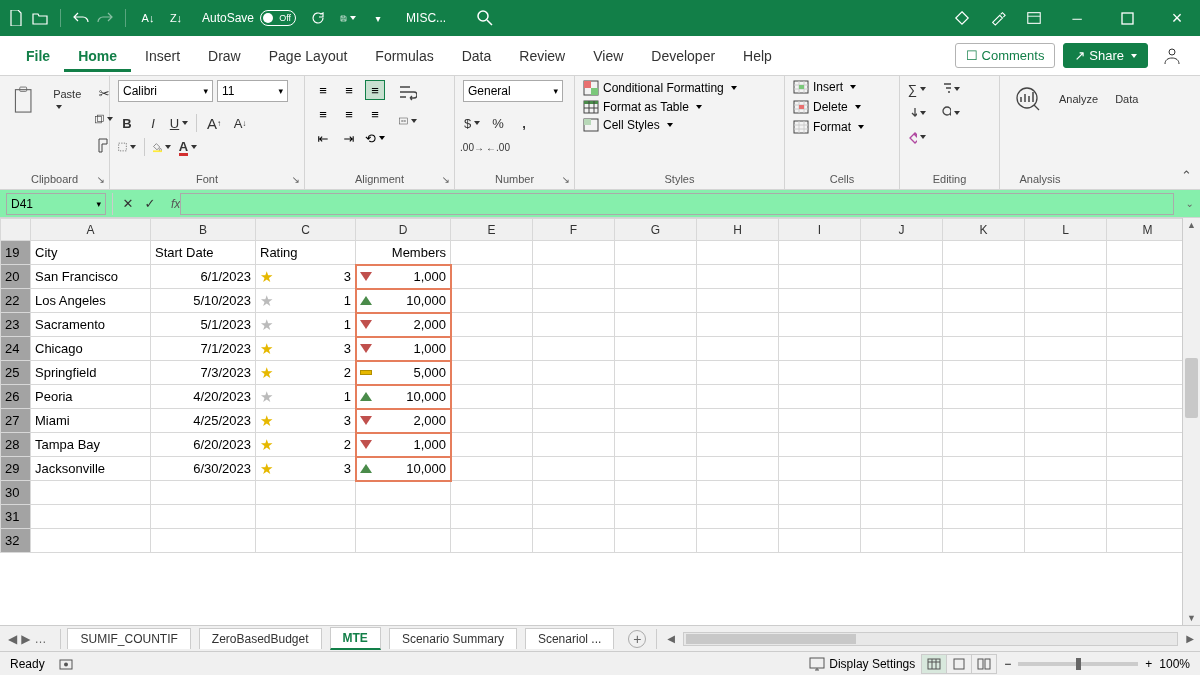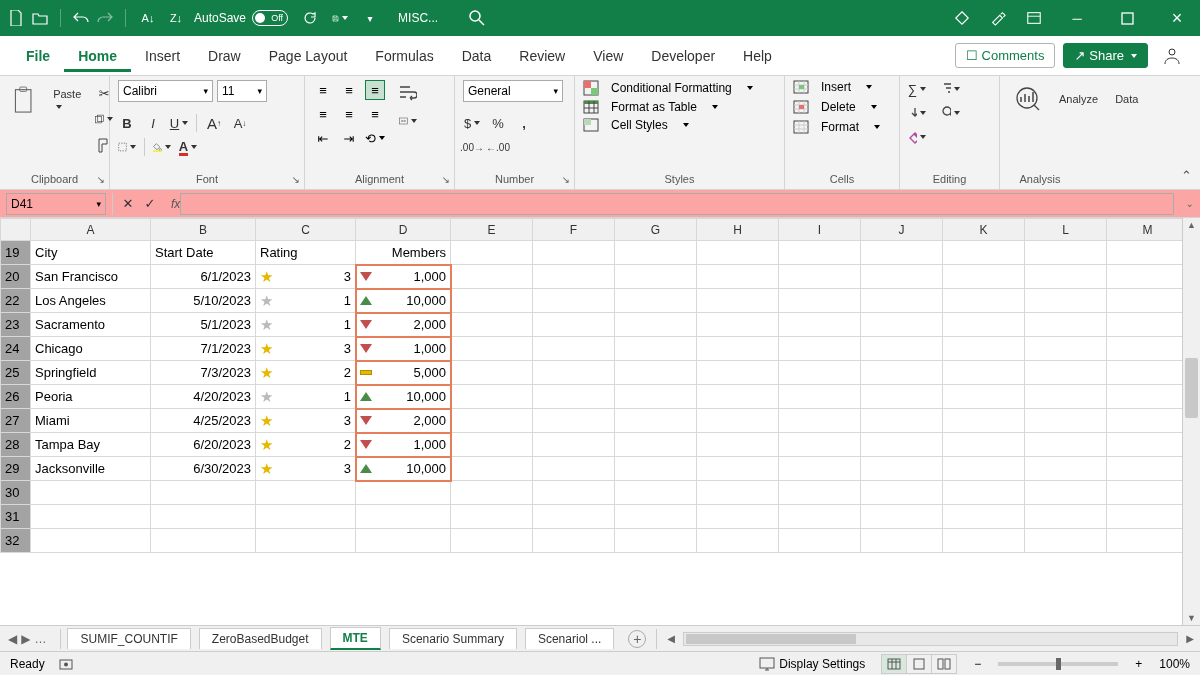--- a/index.html
+++ b/index.html
@@ -1,21 +1,21 @@
 <!DOCTYPE html>
 <html><head>
 <meta charset="utf-8">
 <style>
 *{box-sizing:border-box;margin:0;padding:0;font-family:"Segoe UI",Arial,sans-serif;user-select:none}
 body{width:1200px;height:675px;overflow:hidden;background:#fff;display:flex;flex-direction:column;font-size:13px}
 .titlebar{height:36px;background:#127f48;display:flex;align-items:center;color:#fff;padding:0 8px}
 .qat{display:flex;gap:8px;align-items:center}
 .qat-sep{width:1px;height:18px;background:rgba(255,255,255,.3);margin:0 4px}
 .ic{width:16px;height:16px;display:inline-flex;align-items:center;justify-content:center}
-.autosave{display:flex;align-items:center;gap:6px;font-size:12px;}
+.autosave{display:flex;align-items:center;gap:6px;font-size:12px;margin-left:8px}
 .toggle{width:36px;height:16px;border:1px solid #fff;border-radius:8px;display:flex;align-items:center;padding:0 4px;font-size:9px;justify-content:flex-end;position:relative}
 .toggle::before{content:"";width:10px;height:10px;background:#fff;border-radius:50%;position:absolute;left:2px}
 .doc-title{margin-left:20px;font-size:12px}
 .search-circle{margin-left:30px}
 .title-right{margin-left:auto;display:flex;gap:20px;align-items:center}
 .win-btn{width:30px;height:30px;display:flex;align-items:center;justify-content:center}
 .tabs{height:40px;display:flex;align-items:center;padding:0 12px;gap:0;background:#fff;border-bottom:1px solid #d4d4d4}
 .tab{padding:8px 14px;font-size:14px;color:#333;cursor:pointer}
 .tab.file{color:#127f48;font-weight:700}
 .tab.active{color:#127f48;font-weight:600;border-bottom:3px solid #127f48;padding-bottom:5px}
@@ -24,33 +24,33 @@
 .tabs-btn.comments{color:#127f48}
 .tabs-btn.share{background:#127f48;color:#fff;border-color:#127f48}
 .ribbon{height:114px;background:#f3f3f3;display:flex;border-bottom:1px solid #d4d4d4;position:relative}
 .rgroup{display:flex;flex-direction:column;border-right:1px solid #d4d4d4;padding:4px 8px 2px}
 .rgroup-body{flex:1;display:flex;align-items:flex-start;gap:6px}
 .rgroup-label{text-align:center;font-size:11px;color:#555;padding:2px 0;position:relative}
 .dlg-launcher{position:absolute;right:-4px;bottom:2px;font-size:10px;color:#666}
 .bigbtn{display:flex;flex-direction:row;align-items:center;gap:17px;padding:4px;font-size:11px;color:#333}
 .font-top{display:flex;gap:4px;align-items:center;margin-bottom:6px}
 .font-name{width:95px;height:22px;border:1px solid #aaa;background:#fff;padding:8px 4px;font-size:12px;display:flex;align-items:center;justify-content:space-between}
-.font-size{width:50px;height:22px;border:1px solid #aaa;background:#fff;padding:0 4px;font-size:12px;display:flex;align-items:center;justify-content:space-between}
+.font-size{width:71px;height:22px;border:1px solid #aaa;background:#fff;padding:0 4px;font-size:12px;display:flex;align-items:center;justify-content:space-between}
 .row{display:flex;gap:8px;align-items:center}
 .sm-ic{width:18px;height:18px;display:inline-flex;align-items:center;justify-content:center;color:#333;font-size:13px}
 .align-grid{display:grid;grid-template-columns:repeat(3,20px);grid-template-rows:repeat(3,20px);gap:4px 6px}
 .align-cell{display:flex;align-items:center;justify-content:center}
 .align-active{background:#c8e0d0;border:1px solid #127f48}
 .num-combo{width:100px;height:22px;border:1px solid #aaa;background:#fff;padding:0 4px;font-size:12px;display:flex;align-items:center;justify-content:space-between;margin-bottom:6px}
 .styles-list{display:flex;flex-direction:column;gap:4px;font-size:12px}
-.styles-item{display:flex;align-items:center;gap:12px}
+.styles-item{display:flex;align-items:center;gap:4px}
 .cells-list{display:flex;flex-direction:column;gap:6px;font-size:12px}
 .edit-grid{display:grid;grid-template-columns:24px 24px;gap:6px 10px}
 .collapse-ribbon{position:absolute;right:8px;bottom:6px;color:#555}
-.formula-bar{height:28px;display:flex;align-items:center;border-bottom:1px solid #d4d4d4;background:#fca5a5}
+.formula-bar{height:28px;display:flex;align-items:center;border-bottom:1px solid #d4d4d4;background:#86efac}
 .namebox{width:100px;height:22px;border:1px solid #aaa;margin:0 6px;padding:0 4px;font-size:12px;display:flex;align-items:center;justify-content:space-between}
 .fb-btns{display:flex;gap:4px;padding:0 6px;color:#888}
 .fx{font-style:italic;font-size:12px;color:#555;margin-left:6px}
 .fb-input{flex:1;height:22px;border:1px solid #aaa;margin-right:6px}
 .grid-area{flex:1;display:flex;overflow:hidden;position:relative}
 .grid-main{flex:1;overflow:hidden;position:relative}
 table.sheet{border-collapse:collapse;table-layout:fixed;width:1180px}
 .sheet th,.sheet td{border:1px solid #d8d8d8;height:24px;font-size:13px;padding:0 4px;font-weight:400;color:#000}
 .sheet thead th{background:#f0f0f0;text-align:center;color:#333;height:22px;font-size:12px}
 .rowhdr{background:#a3a3a3;width:30px;color:#333;font-size:12px}
@@ -68,21 +68,21 @@
 .vscroll{width:18px;background:#f0f0f0;border-left:1px solid #ccc;position:relative}
 .vthumb{position:absolute;left:2px;right:2px;top:140px;height:60px;background:#c8c8c8;border-radius:2px}
 .sheet-tabs{height:26px;display:flex;align-items:center;background:#f0f0f0;border-top:1px solid #ccc;font-size:12px}
 .st-nav{display:flex;gap:4px;padding:0 8px;color:#666}
 .st-tab{padding:3px 12px;border:1px solid #ccc;border-bottom:none;background:#fff;margin-right:8px;color:#333}
 .st-tab.active{background:#fff;color:#127f48;font-weight:600;border-bottom:2px solid #127f48}
 .st-add{width:18px;height:18px;border:1px solid #aaa;border-radius:50%;display:flex;align-items:center;justify-content:center;margin-left:6px;color:#666;font-size:14px}
 .hscroll{flex:1;height:14px;background:#e8e8e8;margin:0 8px;position:relative;display:flex;align-items:center;border:1px solid #ccc}
 .hthumb{position:absolute;left:2px;width:170px;top:1px;bottom:1px;background:#c8c8c8}
 .status{height:24px;background:#f0f0f0;border-top:1px solid #ccc;display:flex;align-items:center;font-size:12px;padding:0 10px;gap:14px}
-.status-right{margin-left:auto;display:flex;align-items:center;gap:17px}
+.status-right{margin-left:auto;display:flex;align-items:center;gap:7px}
 .view-btns{display:flex}
 .view-btn{width:26px;height:20px;border:1px solid #ccc;display:flex;align-items:center;justify-content:center;margin-left:-1px}
 .view-btn.active{background:#d8e8dd}
 .zoom-slider{width:120px;height:4px;background:#ccc;position:relative}
 .zoom-thumb{position:absolute;left:58px;top:-4px;width:5px;height:12px;background:#666}
 .dd::after{content:"";display:inline-block;margin-left:3px;border-left:3px solid transparent;border-right:3px solid transparent;border-top:4px solid currentColor;vertical-align:middle}
 svg{display:block}
 </style>
 </head>
 <body>

